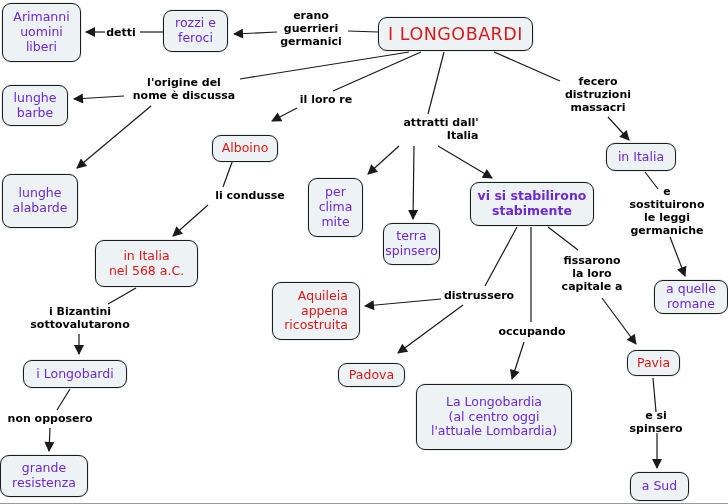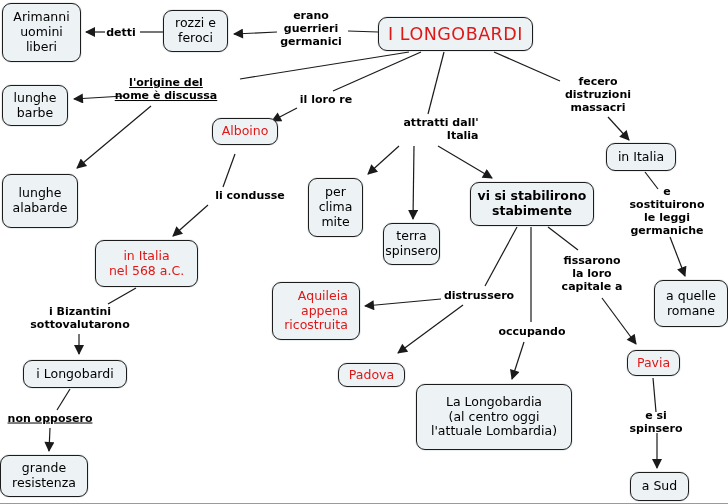--- a/index.html
+++ b/index.html
@@ -15,21 +15,21 @@
   #edges{position:absolute;left:0;top:0;width:728px;height:504px;}
   .node{
     position:absolute;
     box-sizing:border-box;
     display:flex;align-items:center;justify-content:center;
     text-align:center;
     white-space:pre-line;
     background:#edf2f5;
     border:1px solid #1c1c1c;
     border-radius:9px;
-    color:#000000;
+    color:#6d28d9;
     font-size:12.5px;
     line-height:1.18;
     box-shadow:0 0 0 1px rgba(120,140,150,0.15);
   }
   .node.red{color:#e01717;}
   .node.title{font-size:17.5px;letter-spacing:0.5px;}
   .edge-label{
     position:absolute;
     transform:translate(-50%,-50%);
     text-align:center;
@@ -89,66 +89,66 @@
       <div class="node" style="left: 2px; top: 3px; width: 79px; height: 59px;">Arimanni
 uomini
 liberi</div>
       <div class="node" style="left: 163px; top: 10px; width: 65px; height: 42px;">rozzi e
 feroci</div>
       <div class="node red title" style="left: 378px; top: 17px; width: 155px; height: 34px;">I LONGOBARDI</div>
       <div class="node" style="left: 2px; top: 85px; width: 66px; height: 41px;">lunghe
 barbe</div>
       <div class="node" style="left: 2px; top: 174px; width: 76px; height: 54px;">lunghe
 alabarde</div>
-      <div class="node red" style="left: 212px; top: 118px; width: 66px; height: 27px;">Alboino</div>
+      <div class="node red" style="left: 212px; top: 135px; width: 66px; height: 27px;">Alboino</div>
       <div class="node" style="left: 308px; top: 178px; width: 55px; height: 59px;">per
 clima
 mite</div>
       <div class="node" style="left: 383px; top: 223px; width: 57px; height: 42px;">terra
 spinsero</div>
       <div class="node" style="left: 470px; top: 182px; width: 124px; height: 44px; font-weight: bold;">vi si stabilirono
 stabimente</div>
       <div class="node" style="left: 606px; top: 143px; width: 70px; height: 28px;">in Italia</div>
       <div class="node red" style="left: 95px; top: 240px; width: 103px; height: 47px;">in Italia
 nel 568 a.C.</div>
       <div class="node" style="left: 23px; top: 360px; width: 104px; height: 28px;">i Longobardi</div>
       <div class="node" style="left: 0px; top: 455px; width: 88px; height: 42px;">grande
 resistenza</div>
       <div class="node red" style="left: 272px; top: 282px; width: 88px; height: 58px; text-align: right;">Aquileia
 appena
 ricostruita</div>
       <div class="node red" style="left: 338px; top: 363px; width: 67px; height: 24px;">Padova</div>
       <div class="node" style="left: 416px; top: 384px; width: 156px; height: 66px;">La Longobardia
 (al centro oggi
 l'attuale Lombardia)</div>
-      <div class="node" style="left: 654px; top: 280px; width: 74px; height: 47px; text-align: center;">a quelle
+      <div class="node" style="left: 654px; top: 280px; width: 74px; height: 34px; text-align: center;">a quelle
 romane</div>
       <div class="node red" style="left: 627px; top: 350px; width: 53px; height: 26px;">Pavia</div>
       <div class="node" style="left: 630px; top: 472px; width: 59px; height: 29px;">a Sud</div>
     </div>
   <div id="labels">
       <div class="edge-label" style="left: 121px; top: 33px;">detti</div>
       <div class="edge-label" style="left: 311px; top: 29px;">erano
 guerrieri
 germanici</div>
-      <div class="edge-label" style="left: 166px; top: 90px; text-decoration: underline;">l'origine del
+      <div class="edge-label" style="left: 184px; top: 90px;">l'origine del
 nome è discussa</div>
       <div class="edge-label" style="left: 311px; top: 100px; margin-left: 15px;">il loro re</div>
       <div class="edge-label" style="left: 441px; top: 130px; text-align: right;">attratti dall'
 Italia</div>
       <div class="edge-label" style="left: 598px; top: 95px;">fecero
 distruzioni
 massacri</div>
       <div class="edge-label" style="left: 218px; top: 196px; margin-left: 32px;">li condusse</div>
       <div class="edge-label" style="left: 667px; top: 212px;">e sostituirono
 le leggi
 germaniche</div>
       <div class="edge-label" style="left: 80px; top: 319px;">i Bizantini
 sottovalutarono</div>
       <div class="edge-label" style="left: 592px; top: 274px;">fissarono
 la loro
 capitale a</div>
       <div class="edge-label" style="left: 479px; top: 296px;">distrussero</div>
       <div class="edge-label" style="left: 532px; top: 332px;">occupando</div>
-      <div class="edge-label" style="left: 50px; top: 419px; text-decoration: underline;">non opposero</div>
+      <div class="edge-label" style="left: 50px; top: 419px;">non opposero</div>
       <div class="edge-label" style="left: 656px; top: 423px;">e si spinsero</div>
     </div>
 </div>
 
 </body></html>

